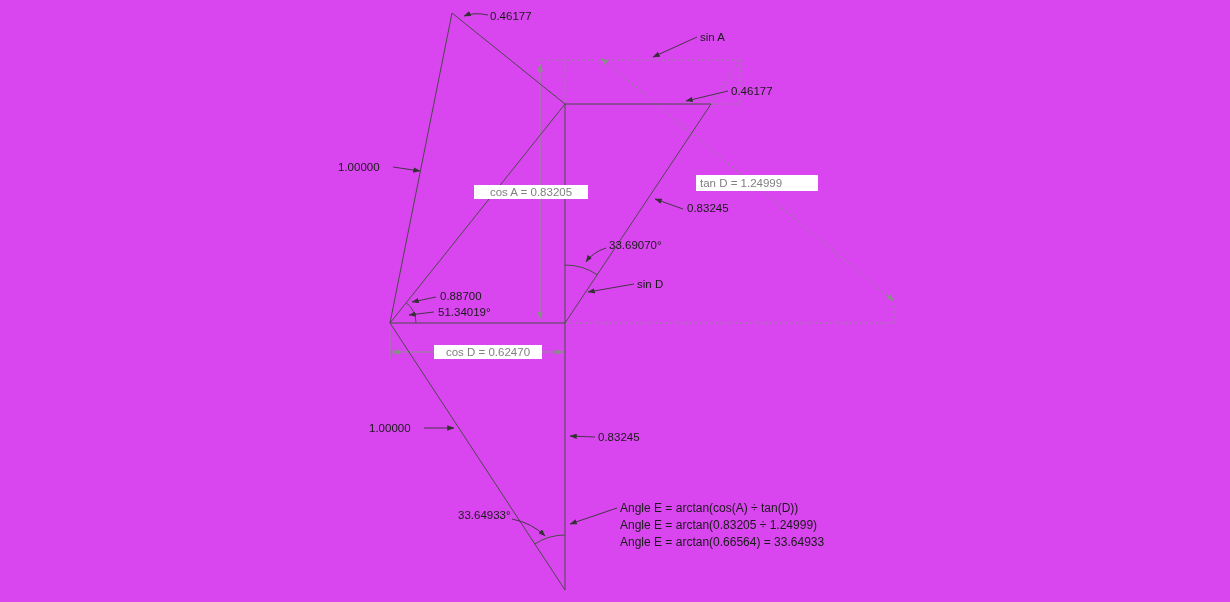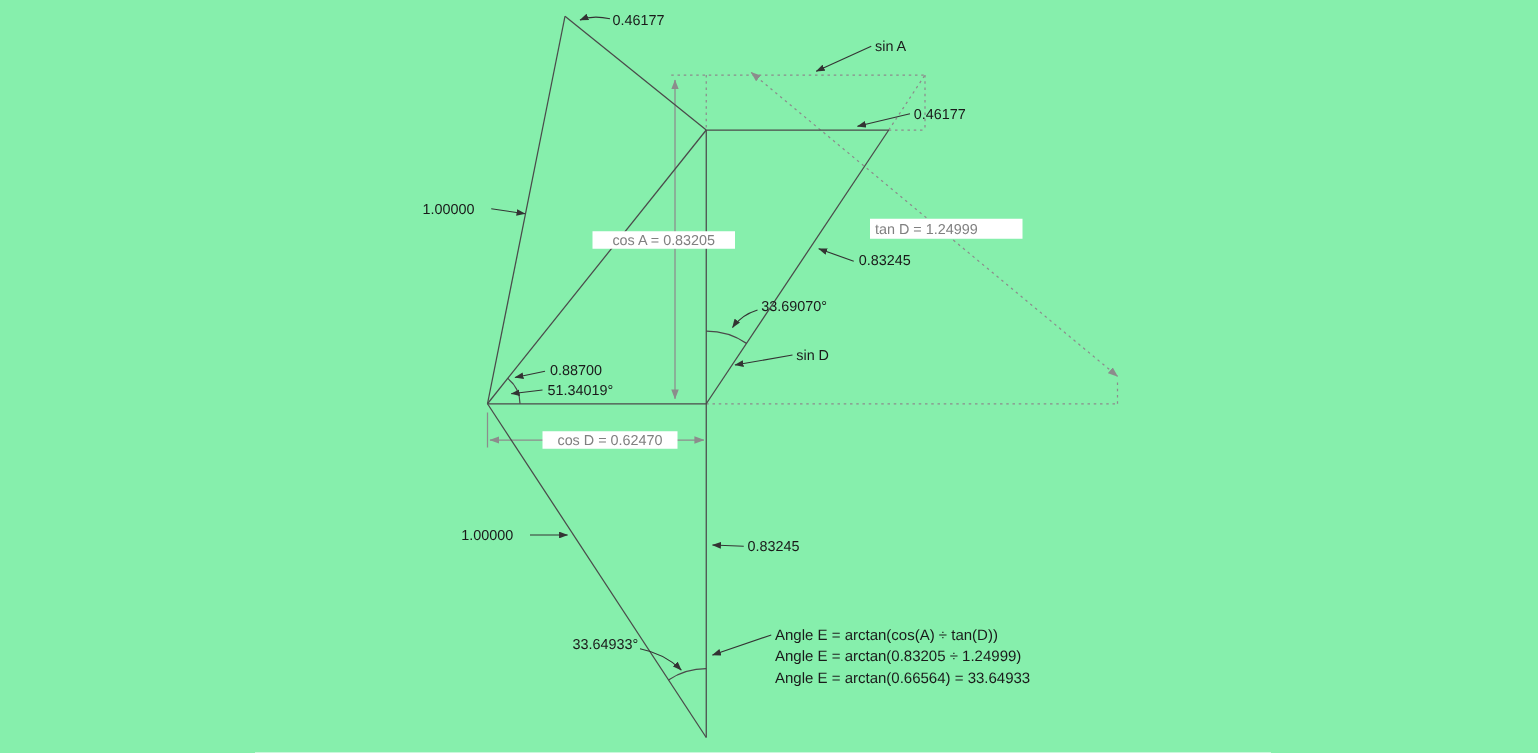--- a/index.html
+++ b/index.html
@@ -5,21 +5,21 @@
   html, body {
     margin: 0;
     padding: 0;
     background: #ffffff;
     font-family: "Liberation Sans", sans-serif;
   }
   .stage {
     position: relative;
     width: 1230px;
     height: 602px;
-    background: #86efac;
+    background: #d946ef;
     overflow: hidden;
   }
   svg { position: absolute; inset: 0; }
   .geo   { stroke: #4a4a4a; stroke-width: 1; fill: none; }
   .dot   { stroke: #8c8c8c; stroke-width: 1; fill: none; stroke-dasharray: 2 3; }
   .dim   { stroke: #8c8c8c; stroke-width: 1; fill: none; }
   .arc   { stroke: #4a4a4a; stroke-width: 1; fill: none; }
   .lead  { stroke: #333333; stroke-width: 0.9; fill: none; }
   .mask  { fill: #ffffff; stroke: none; }
   text   { font-family: "Liberation Sans", sans-serif; font-size: 11.5px; fill: #1a1a1a; }

